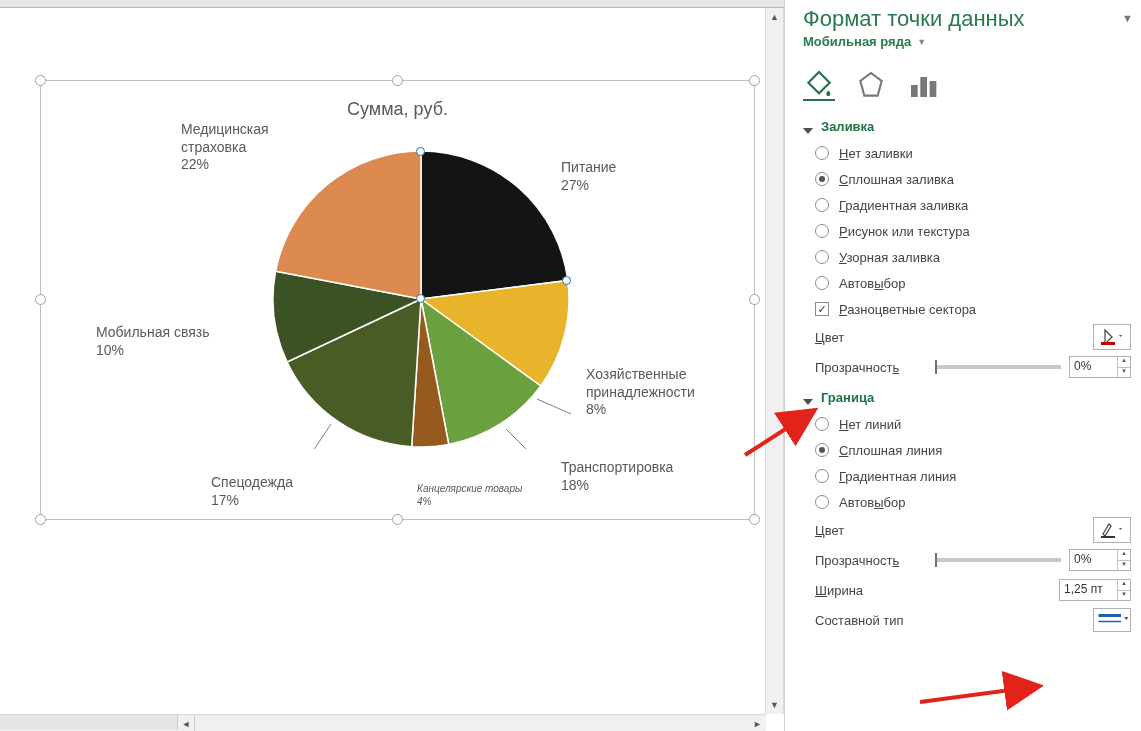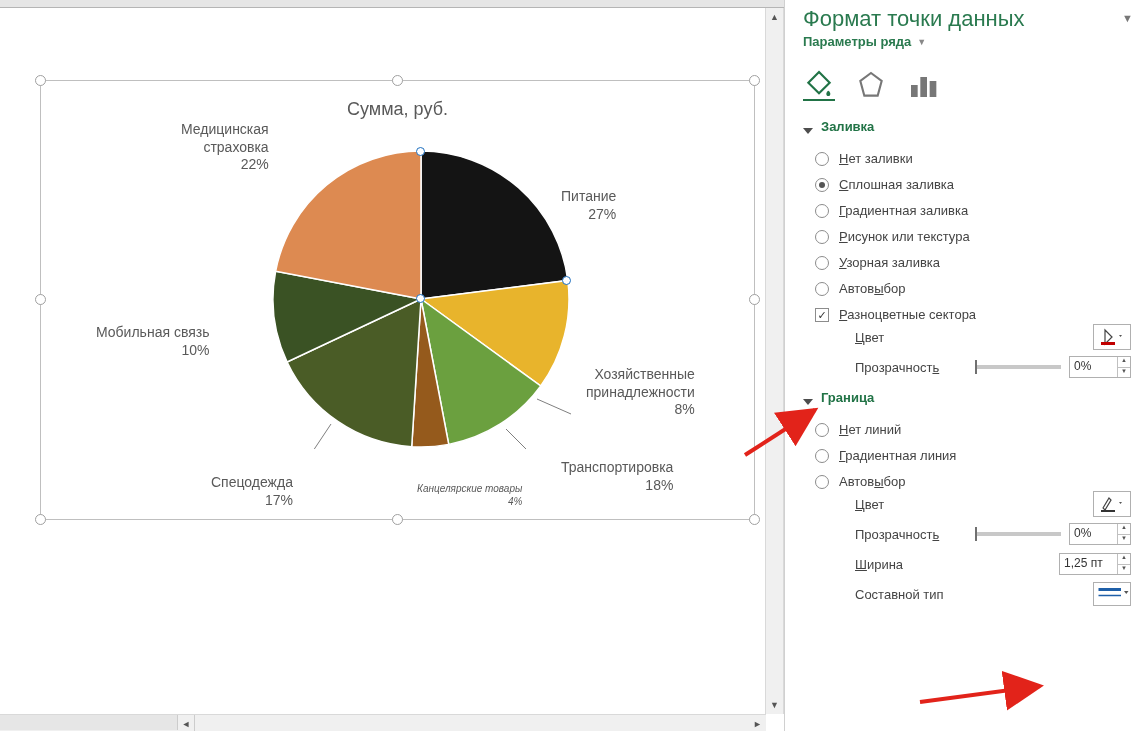--- a/index.html
+++ b/index.html
@@ -79,21 +79,21 @@
     width: 9px; height: 9px;
     background: #fff;
     border: 1px solid #1e6fbf;
     border-radius: 50%;
   }
 
   .data-label {
     position: absolute;
     font-size: 14px;
     color: #595959;
-    text-align: right;
+    text-align: left;
     line-height: 1.25;
     white-space: nowrap;
   }
 
   
   .v-scroll {
     position: absolute;
     left: 765px; top: 8px;
     width: 19px; height: 706px;
     background: #f0f0f0;
@@ -176,21 +176,21 @@
     width: 0; height: 0;
     border-left: 5px solid transparent;
     border-right: 5px solid transparent;
     border-top: 6px solid #4d4d4d;
     margin-right: 8px;
     transform: rotate(0deg);
   }
 
   .radio-list { margin-left: 12px; }
   .radio-row, .check-row {
-    display: flex; align-items: flex-end;
+    display: flex; align-items: center;
     height: 26px;
     font-size: 13px;
     color: #444;
     cursor: pointer;
     user-select: none;
   }
   .radio {
     width: 14px; height: 14px;
     border: 1px solid #8c8c8c;
     border-radius: 50%;
@@ -213,21 +213,21 @@
     font-size: 11px; color: #333;
   }
   .und { text-decoration: underline; text-decoration-color:#444; }
 
   .prop-row {
     display: flex; align-items: center;
     height: 30px;
     margin-left: 12px;
     font-size: 13px;
   }
-  .prop-row .plabel { flex: 0 0 120px; margin-left: 40px; }
+  .prop-row .plabel { flex: 0 0 120px; }
   .slider {
     flex: 1 1 auto;
     height: 4px;
     background: #c8c8c8;
     position: relative;
     margin: 0 8px 0 0;
   }
   .slider::before {
     content:"";
     position:absolute; left:0; top:-5px;
@@ -323,21 +323,21 @@
               <line x1="8" y1="150" x2="30" y2="185" stroke="#7f7f7f" stroke-width="1"></line>
               <line x1="-90" y1="125" x2="-120" y2="170" stroke="#7f7f7f" stroke-width="1"></line>
             </g>
           </svg>
           
           <div class="slice-handle" style="left:145px; top:-2px;"></div>
           <div class="slice-handle" style="left:145px; top:145px;"></div>
           <div class="slice-handle" style="left:291px; top:127px;"></div>
         </div>
 
-        <div class="data-label" style="left:520px; top:78px;margin-top:29px;">
+        <div class="data-label" style="left:520px; top:78px;">
           <div>Питание</div>
           <div>27%</div>
         </div>
         <div class="data-label" style="left:545px; top:285px;">
           <div>Хозяйственные</div>
           <div>принадлежности</div>
           <div>8%</div>
         </div>
         <div class="data-label" style="left:520px; top:378px;">
           <div>Транспортировка</div>
@@ -373,21 +373,21 @@
         <div class="track"></div>
         <div class="arrow arrow-r">►</div>
       </div>
     </div>
   </div>
 
   <div class="panel">
     <div class="pin">▼</div>
     <div class="panel-title">Формат точки данных</div>
     <div class="subhead">
-      <span>Параметры ряда</span>
+      <span>Мобильная ряда</span>
       <span class="dd">▼</span>
     </div>
 
     <div class="tab-icons">
       <div class="tab-icon" style="border-bottom:2px solid #217346;">
         <svg viewBox="0 0 24 24">
             <path d="M12 3 L20 11 L12 19 L4 11 Z" fill="none" stroke="#217346" stroke-width="1.6"></path>
             <path d="M19 17 c2 1 2 4 0 4 c-2 0 -2 -3 0 -4 Z" fill="#217346"></path>
           </svg>
       </div>
@@ -465,20 +465,24 @@
 
     
     <div class="section-head" style="">
       <span class="tri"></span>
       <span>Граница</span>
     </div>
     <div class="radio-list">
       <div class="radio-row">
         <span class="radio"></span>
         <span><span class="und">Н</span>ет линий</span>
+      </div>
+      <div class="radio-row">
+        <span class="radio checked"></span>
+        <span><span class="und">С</span>плошная линия</span>
       </div>
       <div class="radio-row">
         <span class="radio"></span>
         <span><span class="und">Г</span>радиентная линия</span>
       </div>
       <div class="radio-row">
         <span class="radio"></span>
         <span>Автов<span class="und">ы</span>бор</span>
       </div>
     </div>

